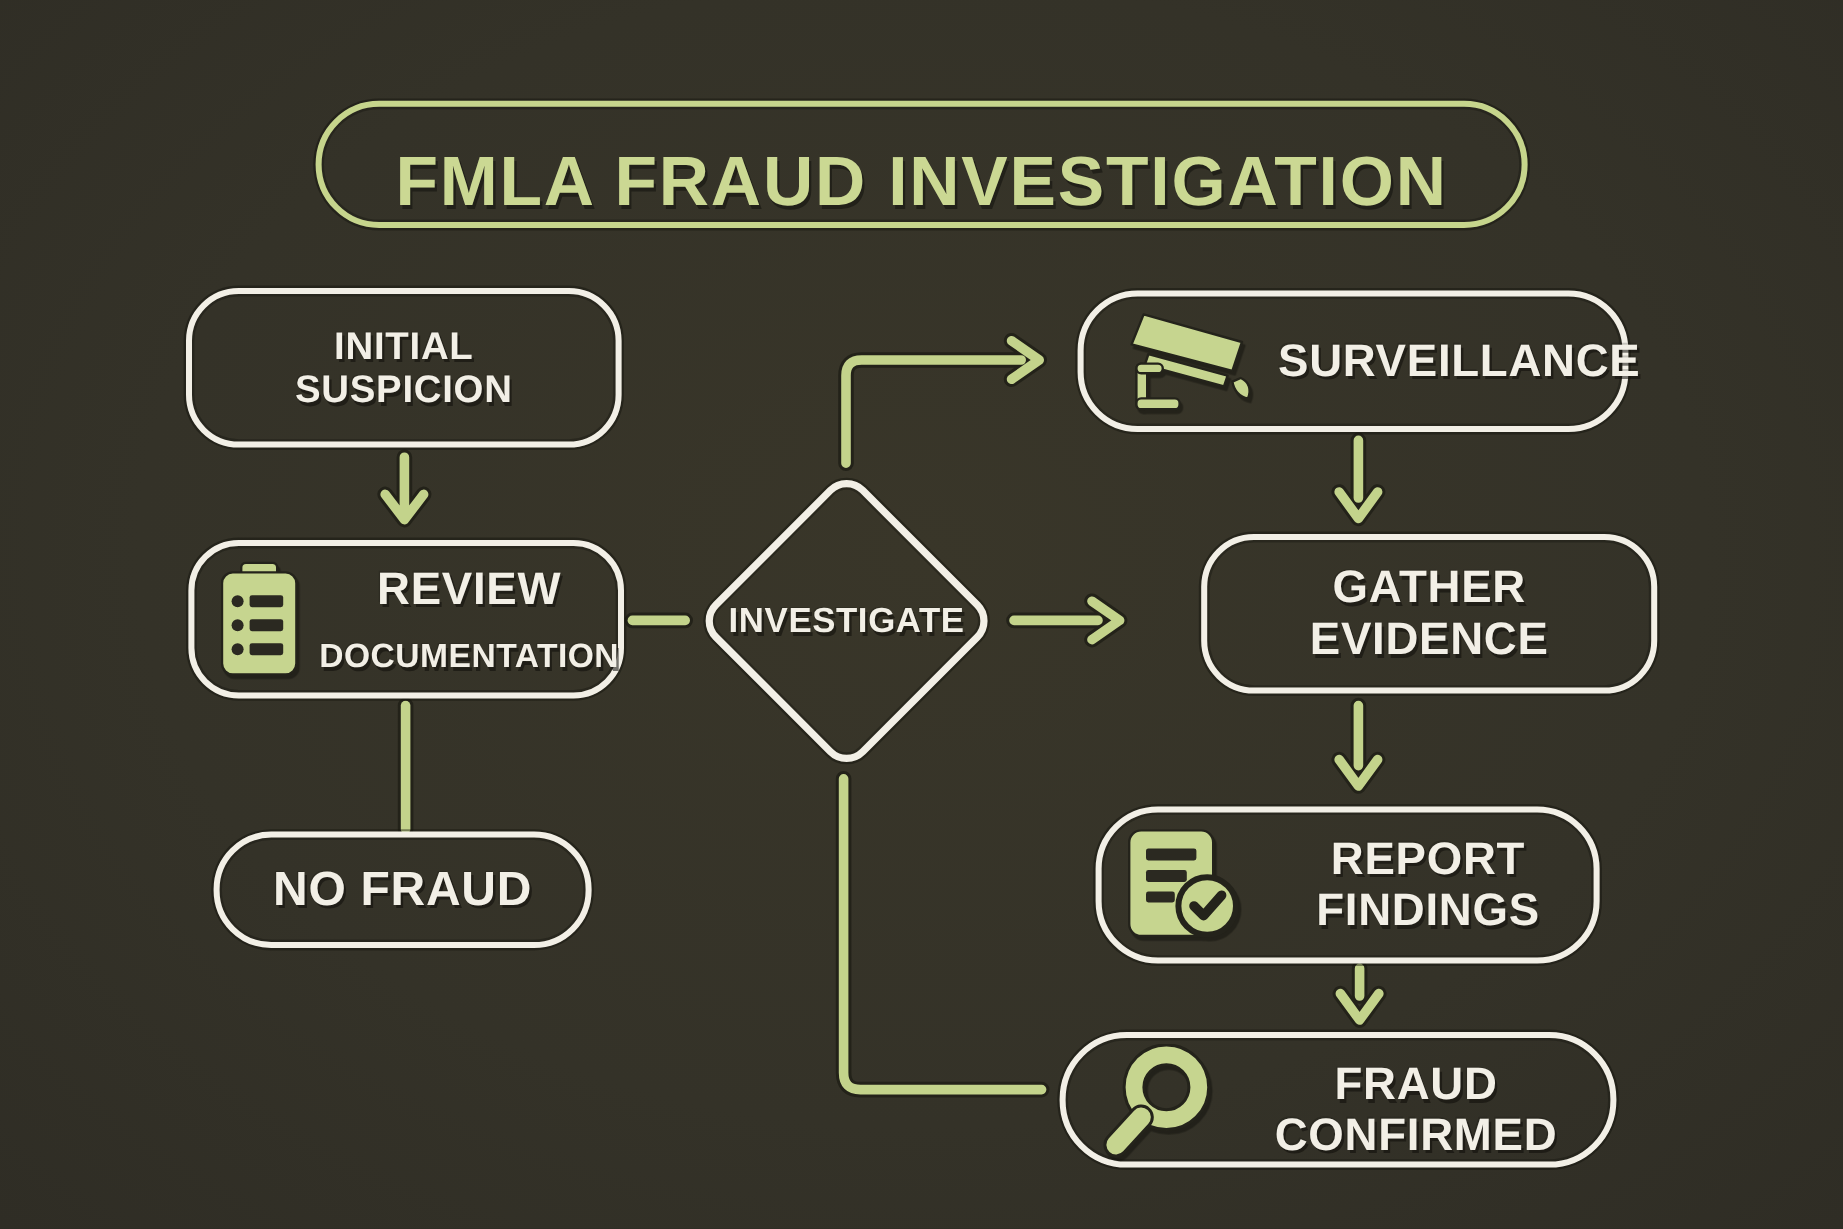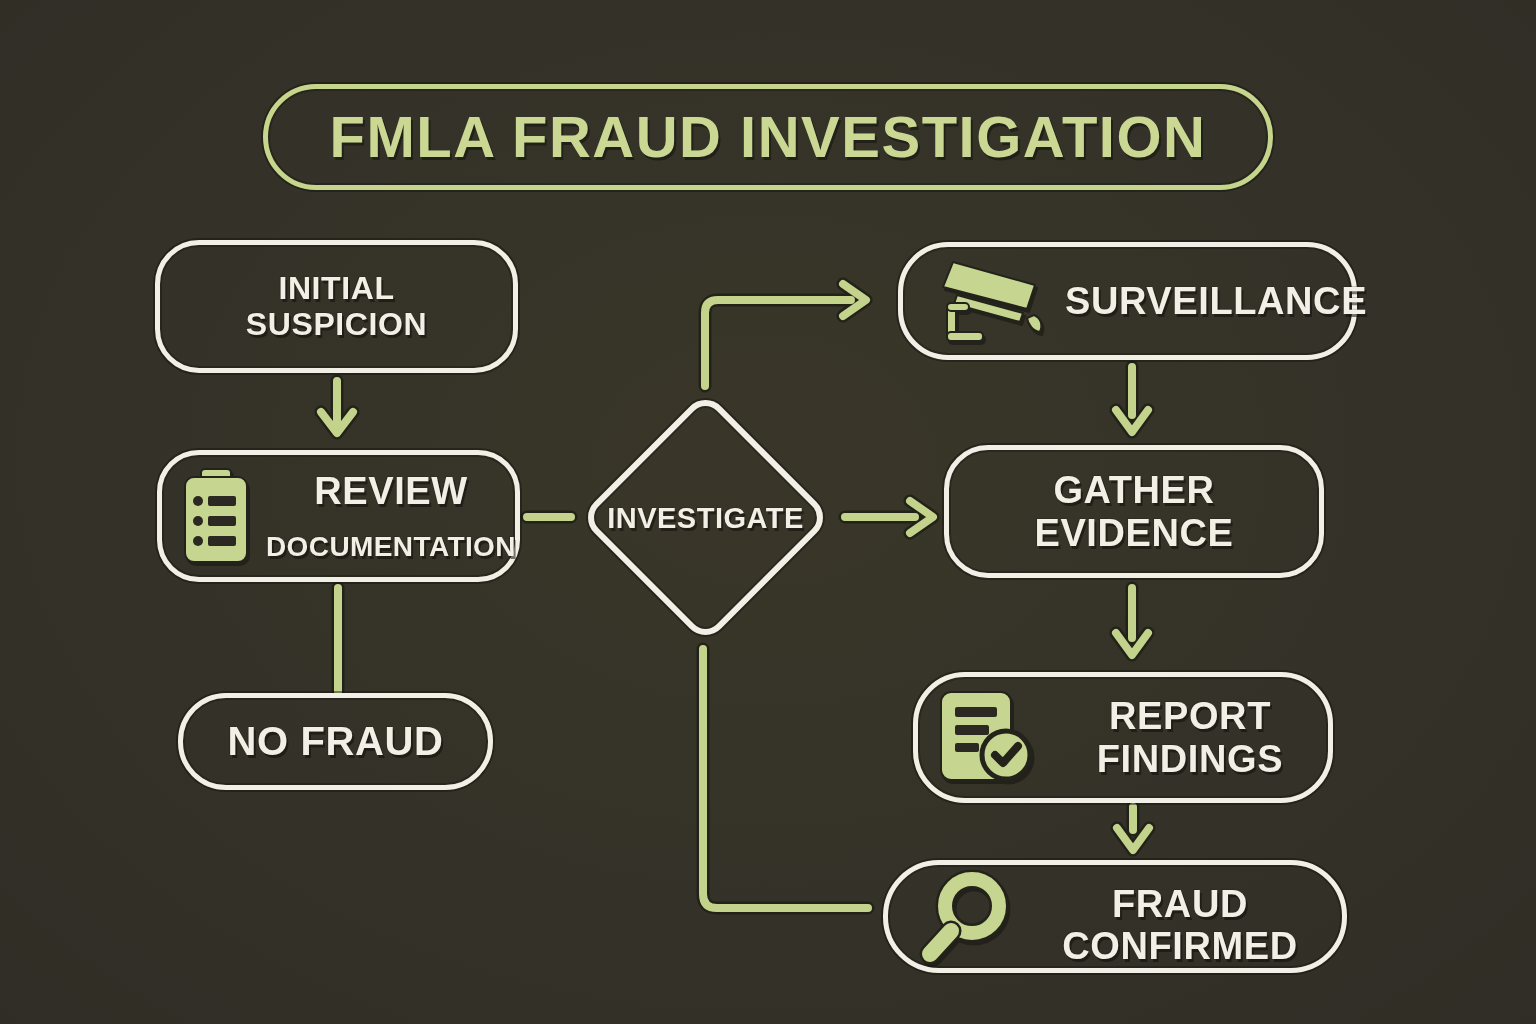--- a/index.html
+++ b/index.html
@@ -80,21 +80,21 @@
       <use href="#c3" class="wire-over"></use>
         <use href="#c4" class="wire-over"></use>
       <use href="#c5" class="wire-over"></use>
         <use href="#c6" class="wire-over"></use>
       <use href="#c7" class="wire-over"></use>
         <use href="#c8" class="wire-over"></use>
       <use href="#c9" class="wire-over"></use>
     </g>
   </svg>
 
-  <div class="node green-border" style="left:263px;top:84px;width:1010px;height:106px;border-radius:53px;">
+  <div class="node green-border" style="left:263px;top:84px;width:1010px;height:106px;border-radius:53px;align-items:flex-end;">
     <div class="label t-title">FMLA FRAUD INVESTIGATION</div>
   </div>
 
   <div class="node" style="left:155px;top:240px;width:363px;height:133px;border-radius:44px;">
     <div class="label t-36">INITIAL
 SUSPICION</div>
   </div>
 
   <div class="node icon-box" style="left:157px;top:450px;width:363px;height:132px;border-radius:42px;">
     <svg class="icon" width="64" height="96" viewBox="0 0 64 96">
@@ -126,21 +126,21 @@
       <path class="ic-green" d="M18,3 L100,26 L92,50 L8,28 Z" stroke-linejoin="round"></path>
       <path class="ic-green" d="M22,36 L88,54 L85,63 L19,45 Z" stroke-linejoin="round"></path>
       <path class="ic-green" d="M99,56 C106,59 108,66 105,73 C98,72 93,66 92,59 Z"></path>
       <rect class="ic-green" x="12" y="44" width="9" height="38" rx="4"></rect>
       <rect class="ic-green" x="12" y="44" width="22" height="8" rx="4"></rect>
       <rect class="ic-green" x="12" y="73" width="36" height="9" rx="4"></rect>
     </svg>
     <div class="label t-38">SURVEILLANCE</div>
   </div>
 
-  <div class="node" style="left:944px;top:445px;width:380px;height:133px;border-radius:44px;">
+  <div class="node" style="left:1001px;top:445px;width:380px;height:133px;border-radius:44px;">
     <div class="label t-38">GATHER
 EVIDENCE</div>
   </div>
 
   <div class="node icon-box" style="left:913px;top:672px;width:420px;height:131px;border-radius:52px;gap:32px;">
     <svg class="icon" width="94" height="94" viewBox="0 0 94 94">
       <rect class="ic-green" x="1" y="1" width="70" height="88" rx="10"></rect>
       <rect class="ic-dark" x="15" y="16" width="42" height="10" rx="2"></rect>
       <rect class="ic-dark" x="15" y="34" width="34" height="10" rx="2"></rect>
       <rect class="ic-dark" x="15" y="52" width="24" height="9" rx="2"></rect>

